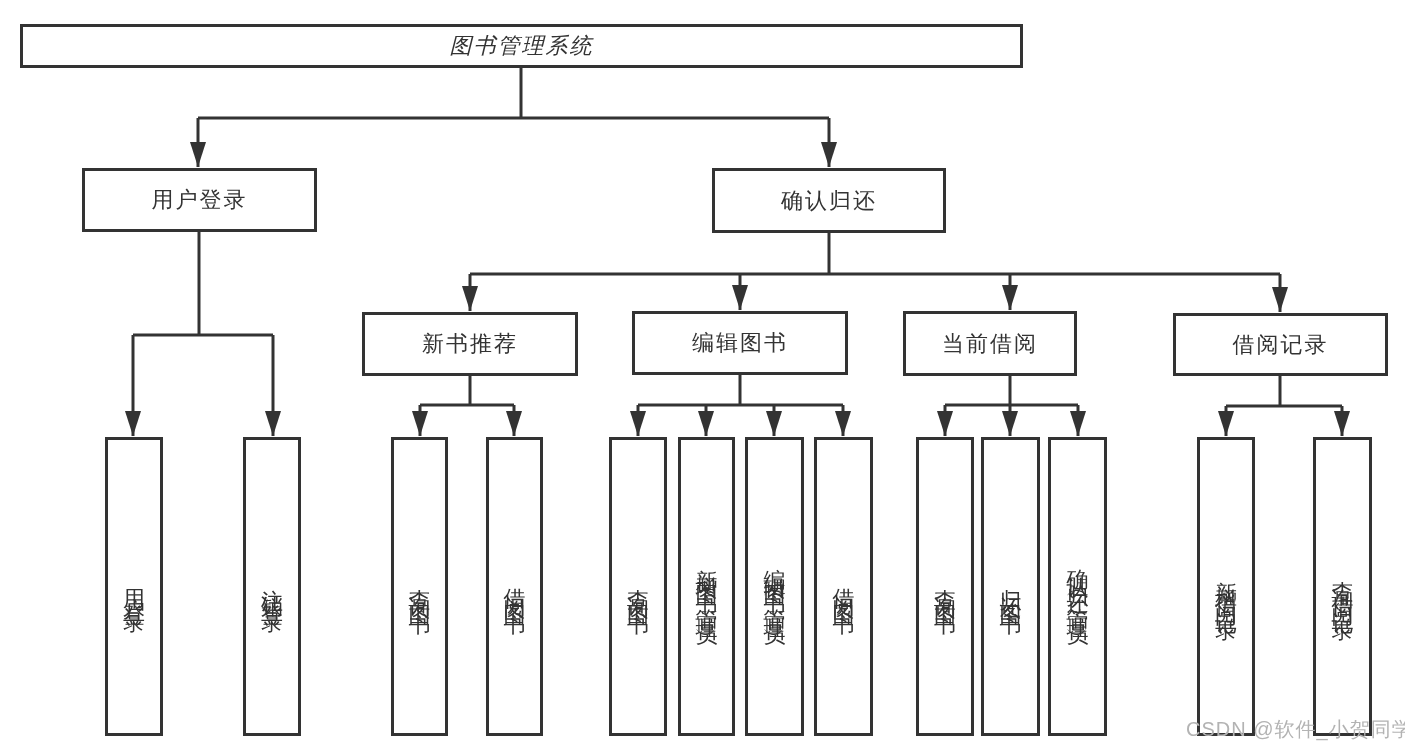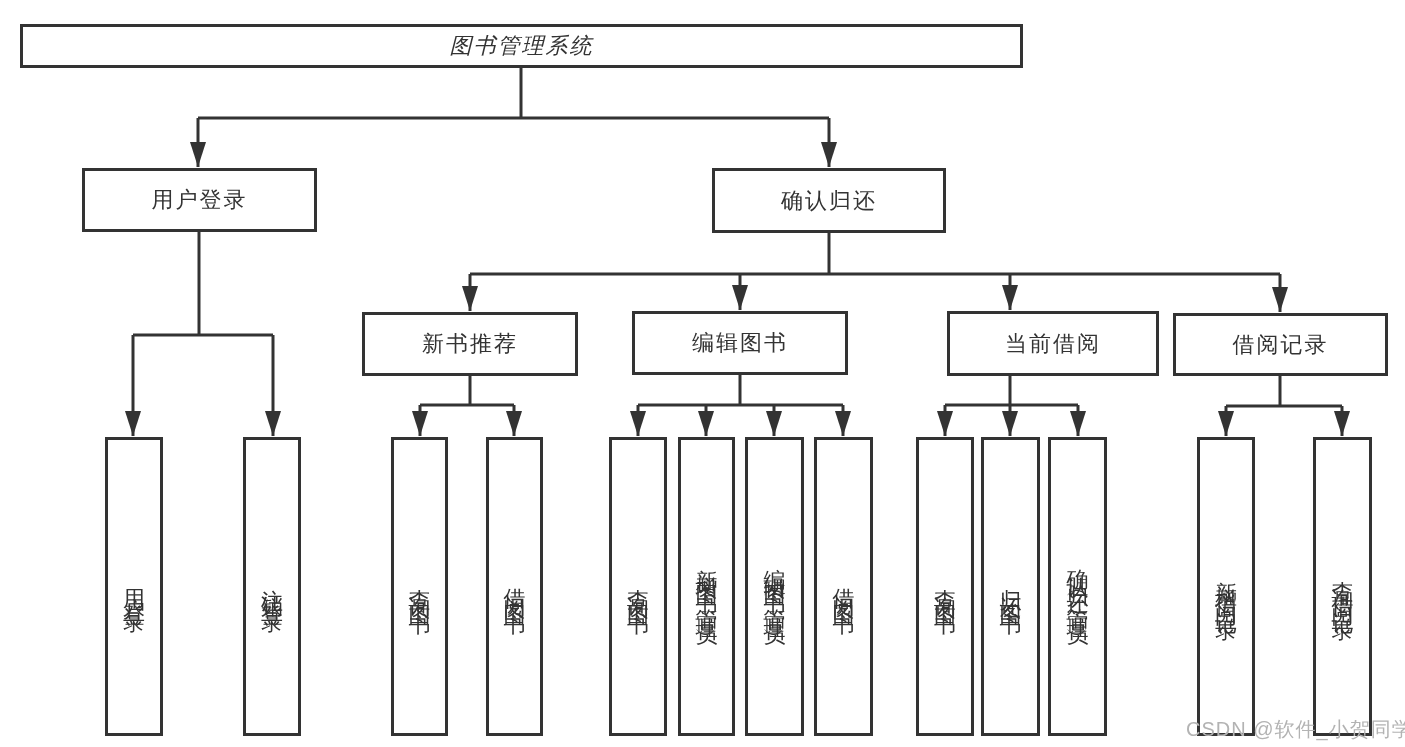--- a/index.html
+++ b/index.html
@@ -138,21 +138,21 @@
   <div class="node node-h" style="left:712px; top:168px; width:234px; height:65px;">
     <span>确认归还</span>
   </div>
 
   <div class="node node-h" style="left:362px; top:312px; width:216px; height:64px;">
     <span>新书推荐</span>
   </div>
   <div class="node node-h" style="left:632px; top:311px; width:216px; height:64px;">
     <span>编辑图书</span>
   </div>
-  <div class="node node-h" style="left:903px; top:311px; width:212px; height:65px;margin-left:44px;">
+  <div class="node node-h" style="left:903px; top:311px; width:174px; height:65px;">
     <span>当前借阅</span>
   </div>
   <div class="node node-h" style="left:1173px; top:313px; width:215px; height:63px;">
     <span>借阅记录</span>
   </div>
 
   <div class="node node-v" style="left:105px; top:437px; width:58px; height:299px;">
     <span class="vtext">用户登录</span>
   </div>
   <div class="node node-v" style="left:243px; top:437px; width:58px; height:299px;">

